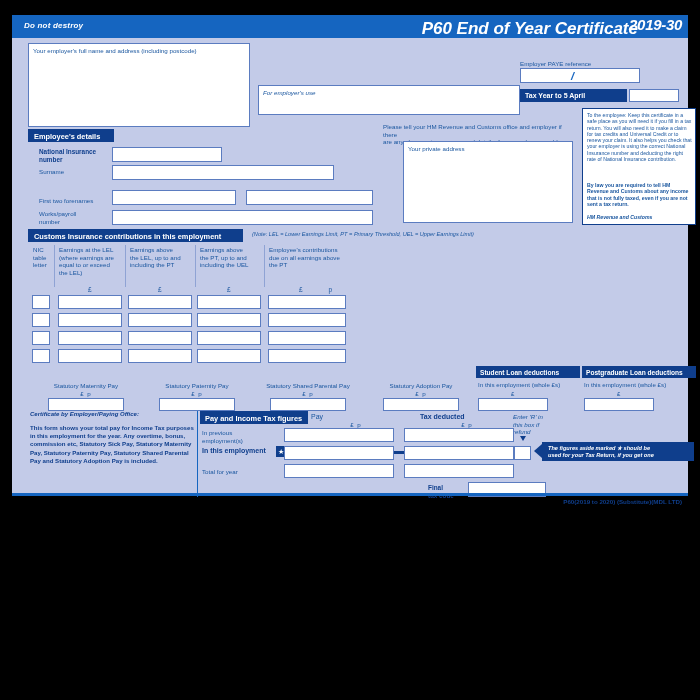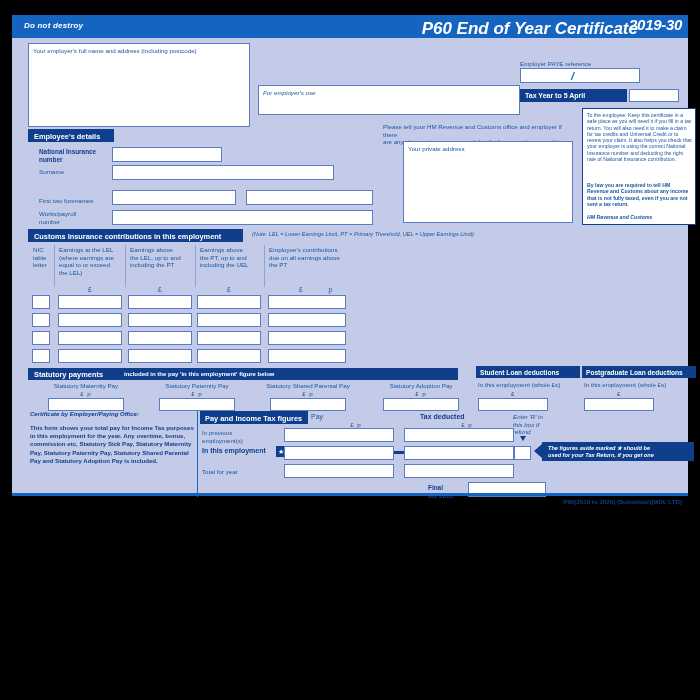--- a/index.html
+++ b/index.html
@@ -219,24 +219,20 @@
     <div class="abs fld" style="left:116px;top:316px;width:64px;height:14px;"></div>
     <div class="abs fld" style="left:185px;top:316px;width:64px;height:14px;"></div>
     <div class="abs fld" style="left:256px;top:316px;width:78px;height:14px;"></div>
 
     <div class="abs fld" style="left:20px;top:334px;width:18px;height:14px;"></div>
     <div class="abs fld" style="left:46px;top:334px;width:64px;height:14px;"></div>
     <div class="abs fld" style="left:116px;top:334px;width:64px;height:14px;"></div>
     <div class="abs fld" style="left:185px;top:334px;width:64px;height:14px;"></div>
     <div class="abs fld" style="left:256px;top:334px;width:78px;height:14px;"></div>
 
-    <div class="abs stat-tag navybar">
-      <span class="a">Statutory payments</span>
-      <span class="b">included in the pay 'in this employment' figure below</span>
-    </div>
 
     <div class="abs lbl ctr" style="left:22px;top:367px;width:104px;">Statutory Maternity Pay</div>
     <div class="abs lbl ctr" style="left:22px;top:375px;width:104px;letter-spacing:1px;">£          p</div>
     <div class="abs fld" style="left:36px;top:383px;width:76px;height:13px;"></div>
 
     <div class="abs lbl ctr" style="left:133px;top:367px;width:104px;">Statutory Paternity Pay</div>
     <div class="abs lbl ctr" style="left:133px;top:375px;width:104px;letter-spacing:1px;">£          p</div>
     <div class="abs fld" style="left:147px;top:383px;width:76px;height:13px;"></div>
 
     <div class="abs lbl ctr" style="left:232px;top:367px;width:128px;">Statutory Shared Parental Pay</div>

